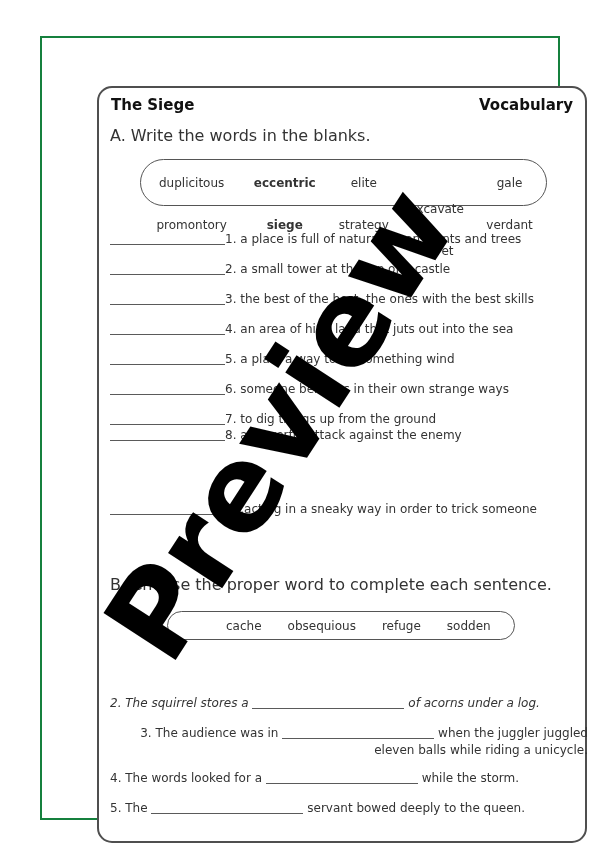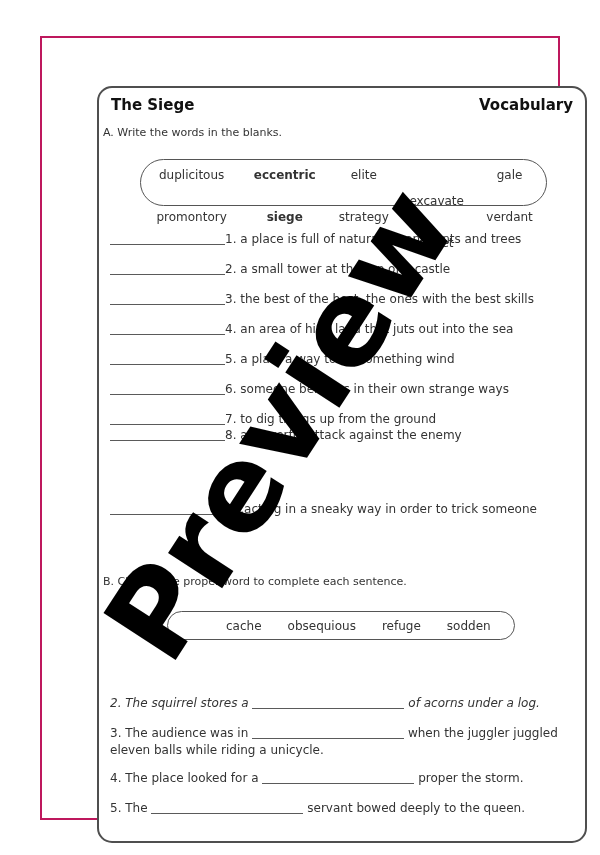--- a/index.html
+++ b/index.html
@@ -6,48 +6,48 @@
   html,body { width:600px; height:855px; background:#ffffff; }
   body {
     font-family:"DejaVu Sans", sans-serif;
     color:#333333;
     position:relative;
     overflow:hidden;
   }
   .outer-frame {
     position:absolute; left:40px; top:36px;
     width:520px; height:784px;
-    border:2px solid #be185d;
+    border:2px solid #15803d;
     background:#ffffff;
   }
   .content-card {
     position:absolute; left:55px; top:48px;
     width:490px; height:757px;
     border:2px solid #4f4f4f;
     border-radius:15px;
     background:#ffffff;
   }
   .header-row {
     position:absolute; top:8px; left:12px; right:12px;
     display:flex; justify-content:space-between; align-items:baseline;
     font-size:15px; font-weight:bold; color:#111111;
   }
   .section-heading {
-    position:absolute; left:4px;
-    font-size:11px; color:#333333;
+    position:absolute; left:11px;
+    font-size:16px; color:#333333;
   }
   .heading-a { top:38px; }
   .heading-b { top:487px; }
 
   .bank-a {
     position:absolute; left:41px; top:71px;
     width:407px; height:47px;
     border:1.5px solid #555555;
     border-radius:24px;
-    padding-top:7px;
+    padding-top:15px;
     font-size:12px;
   }
   .bank-row { display:flex; width:100%; }
   .bank-cell { text-align:center; line-height:16px; white-space:nowrap; }
   .bank-cell.c0 { flex:1.25; } .bank-cell.c1 { flex:1.05;font-weight:bold; }
   .bank-cell.c2 { flex:0.9;text-align:center; } .bank-cell.c3 { flex:0.9;margin-top:26px; } .bank-cell.c4 { flex:0.9; }
 
   .a-item {
     position:absolute; left:11px; right:4px;
     font-size:12px; line-height:15px; white-space:nowrap;
@@ -70,21 +70,21 @@
     padding-left:58px; gap:26px;
     font-size:12px;
   }
   .bank-b .bank-word { white-space:nowrap; }
 
   .b-sentence {
     position:absolute; left:11px;
     width:478px;
     font-size:12px; line-height:17px;
   }
-  .s1 { top:577px; } .s2 { top:607px;font-style:italic; } .s3 { top:637px; }
+  .s1 { top:577px; } .s2 { top:607px;font-style:italic; } .s3 { top:637px;text-align:right; }
   .s4 { top:682px; } .s5 { top:712px; }
 
   .watermark {
     position:absolute; left:-20px; top:365px;
     width:600px; height:118px;
     text-align:center;
     font-size:118px; font-weight:bold; line-height:1;
     color:#000000;
     transform:rotate(-57deg);
     transform-origin:center center;
@@ -137,19 +137,19 @@
 
     <div class="bank-b">
       <span class="bank-word">cache</span>
       <span class="bank-word">obsequious</span>
       <span class="bank-word">refuge</span>
       <span class="bank-word">sodden</span>
     </div>
 
     <div class="b-sentence s2"><span>2.</span> <span>The squirrel stores a</span> <span class="blank blank-b"></span> <span>of acorns under a log.</span></div>
     <div class="b-sentence s3"><span>3.</span> <span>The audience was in</span> <span class="blank blank-b"></span> <span>when the juggler juggled eleven balls while riding a unicycle.</span></div>
-    <div class="b-sentence s4"><span>4.</span> <span>The place looked for a</span> <span class="blank blank-b"></span> <span>proper the storm.</span></div>
+    <div class="b-sentence s4"><span>4.</span> <span>The words looked for a</span> <span class="blank blank-b"></span> <span>while the storm.</span></div>
     <div class="b-sentence s5"><span>5.</span> <span>The</span> <span class="blank blank-b"></span> <span>servant bowed deeply to the queen.</span></div>
 
   </div>
 </div>
 
 <div class="watermark">Preview</div>
 
 </body></html>

